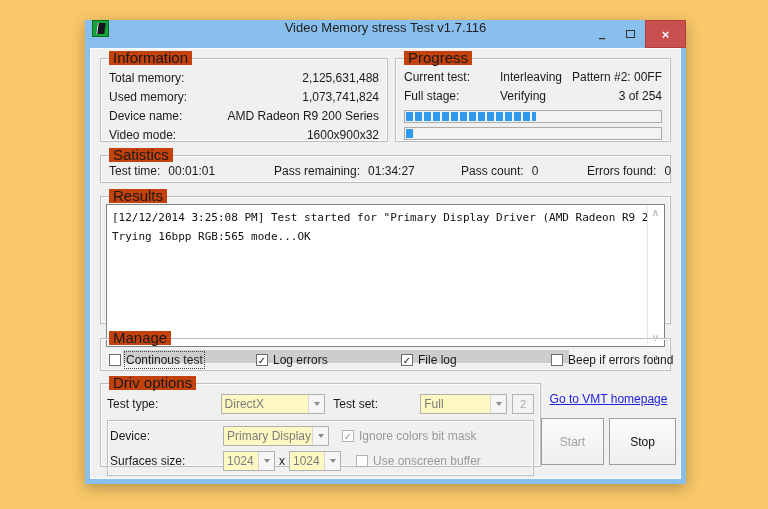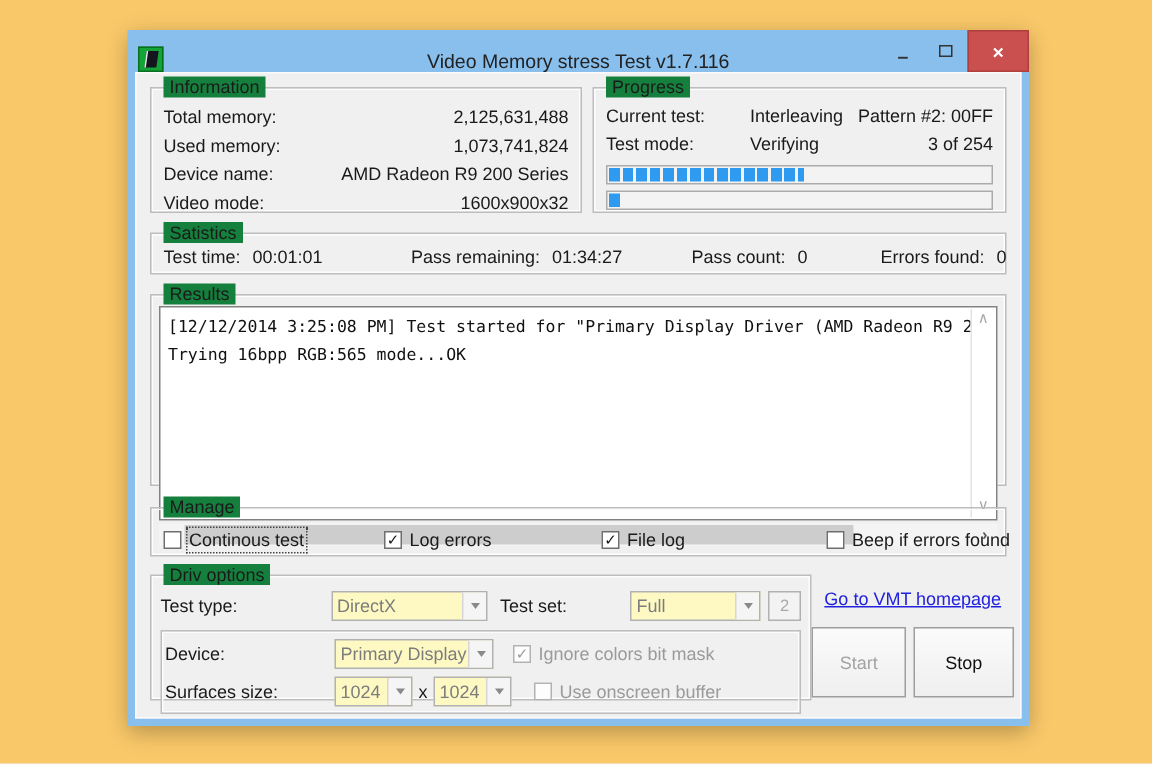--- a/index.html
+++ b/index.html
@@ -2,36 +2,36 @@
 <html><head>
 <meta charset="utf-8">
 <style>
   * { margin:0; padding:0; box-sizing:border-box; }
   html,body { width:768px; height:509px; overflow:hidden; }
   body { background:#f9c869; font-family:"Liberation Sans", sans-serif; font-size:12px; color:#1a1a1a; position:relative; }
 
   
   .win { position:absolute; left:85px; top:20px; width:601px; height:464px;
          background:#89bfec; box-shadow:0 4px 14px rgba(0,0,0,.28); }
-  .titlebar { height:28px; display:flex; align-items:flex-end; padding-left:7px; position:relative; }
+  .titlebar { height:28px; display:flex; align-items:flex-start; padding-left:7px; position:relative; }
   .app-icon { width:17px; height:17px; background:#13a438; border:1px solid #0a6e22; position:relative; flex:0 0 auto; }
   .app-icon::after { content:""; position:absolute; left:4px; top:2px; width:7px; height:11px; background:#15151f; transform:skewX(-8deg); border-left:1px solid #e8e8e8; }
   .title { position:absolute; left:0; right:0; text-align:center; font-size:13px; color:#222; }
   .winbtns { margin-left:auto; display:flex; align-items:stretch; height:100%; position:relative; z-index:2; }
   .wbtn { width:29px; display:flex; align-items:center; justify-content:center; color:#333; font-size:13px; }
   .wbtn.min { font-weight:bold; letter-spacing:-1px; padding-top:6px; }
   .maxglyph { width:9px; height:8px; border:1px solid #333; display:inline-block; }
   .wbtn.close { width:41px; background:#c9504e; border:1px solid #b03e3c; color:#fff; font-size:13px; font-weight:bold; }
 
   .client { position:absolute; left:5px; right:5px; top:28px; bottom:5px; background:#f0f0f0;
             border:1px solid #fbfbfb; padding:9px 9px 6px 9px; }
 
   
   .group { position:relative; border:1px solid #bdbdbd; box-shadow:inset 0 0 0 1px #fdfdfd; }
-  .legend { position:absolute; top:-8px; left:8px; background:#15803d; padding:0 4px; font-size:12px; line-height:14px; color:#1a1a1a; }
+  .legend { position:absolute; top:-8px; left:8px; background:#c2410c; padding:0 4px; font-size:15px; line-height:14px; color:#1a1a1a; }
 
   .toprow { display:flex; gap:7px; }
   .g-info { width:288px; height:84px; padding:10px 8px 4px 8px; }
   .g-prog { flex:1; height:84px; padding:9px 8px 4px 8px; }
 
   .inforow { display:flex; justify-content:space-between; line-height:19px; }
   .progrow { display:flex; line-height:19px; }
   .progrow .pl { width:96px; }
   .progrow .pv { flex:1; }
   .progrow .pr { text-align:right; }
@@ -126,21 +126,21 @@
       </div>
 
       <div class="group g-prog">
         <span class="legend">Progress</span>
         <div class="progrow">
           <span class="pl">Current test:</span>
           <span class="pv">Interleaving</span>
           <span class="pr">Pattern #2: 00FF</span>
         </div>
         <div class="progrow">
-          <span class="pl">Test mode:</span>
+          <span class="pl">Full stage:</span>
           <span class="pv">Verifying</span>
           <span class="pr">3 of 254</span>
         </div>
         <div class="pbar">
           <div class="fill" style="width: 51%;"></div>
         </div>
         <div class="pbar">
           <div class="fill" style="width: 3.5%;"></div>
         </div>
       </div>

